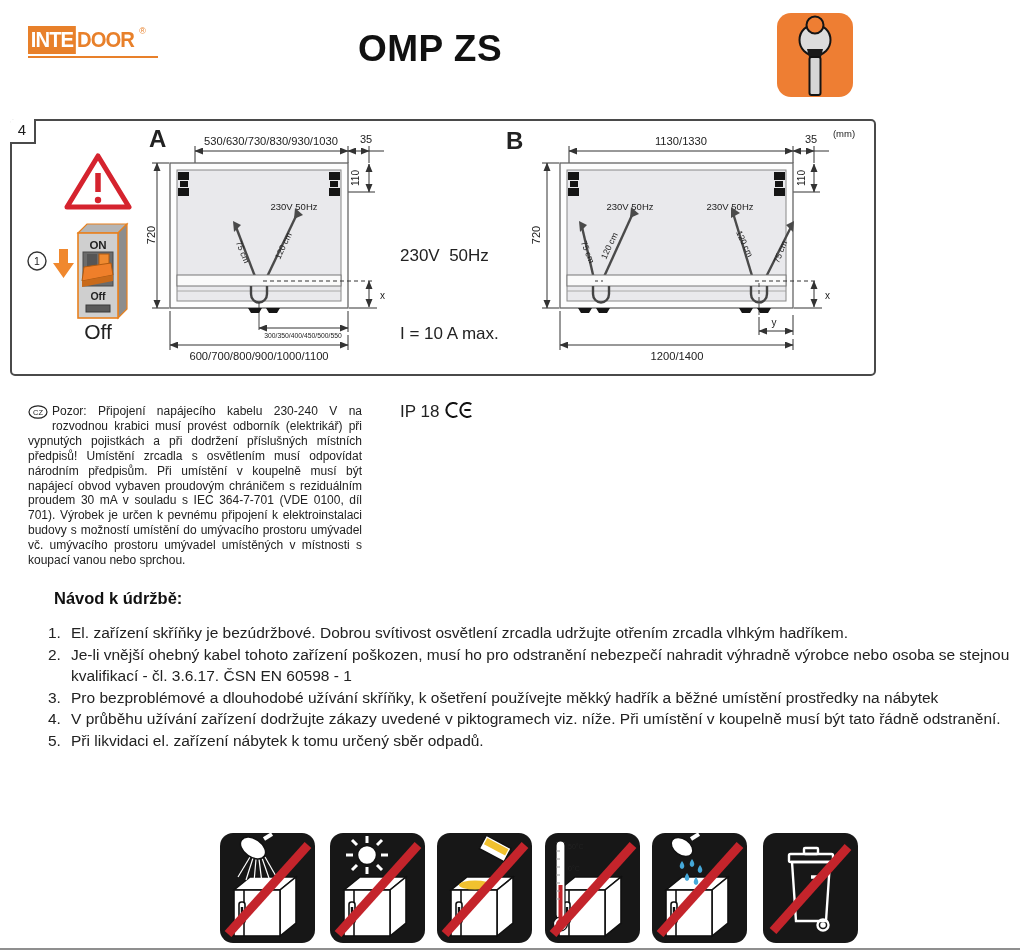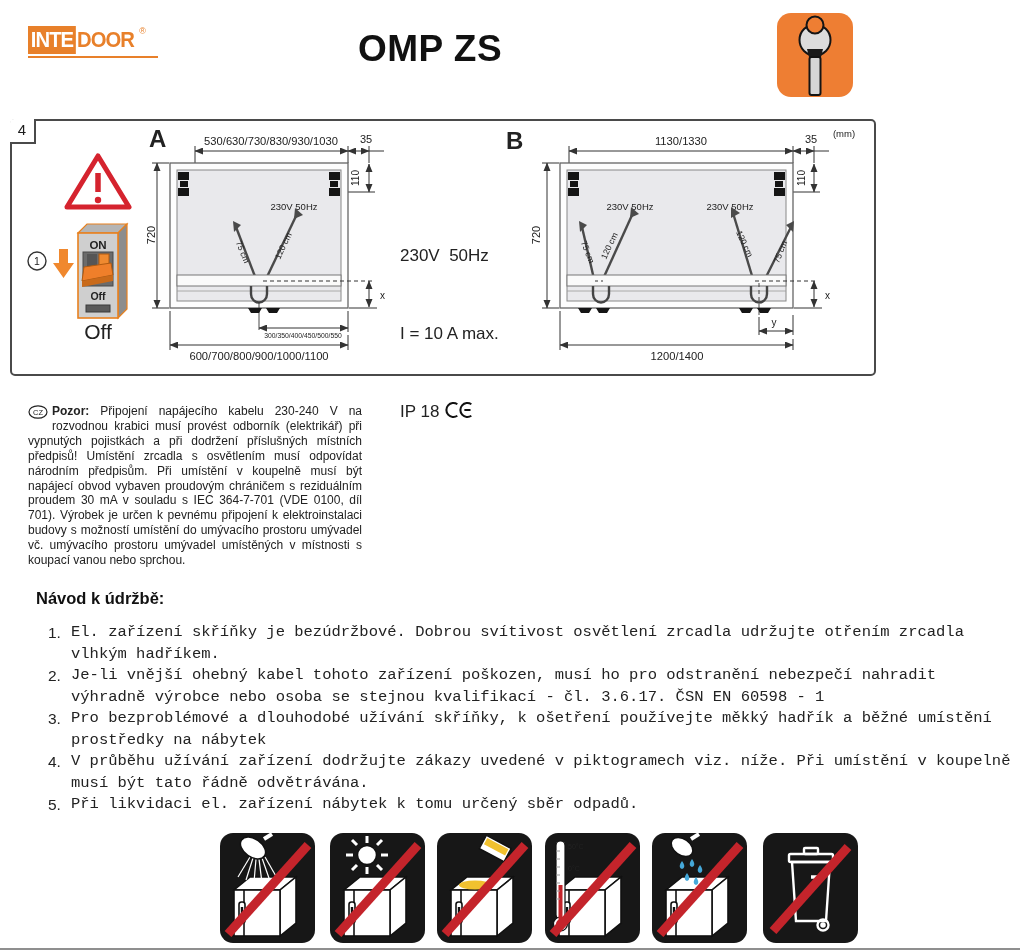--- a/index.html
+++ b/index.html
@@ -20,29 +20,29 @@
 
   
   #panel{left:10px;top:119px;width:862px;height:253px;border:2px solid #4a4a4a;border-radius:5px;background:#fff;}
   #step-box{left:-2px;top:-2px;width:24px;height:23px;border-right:2px solid #4a4a4a;border-bottom:2px solid #4a4a4a;
             background:#fff;text-align:center;font-size:15px;line-height:22px;border-top-left-radius:4px;}
   #specs{left:388px;top:70px;font-size:17px;line-height:26px;white-space:pre;color:#222;}
   #specs .ce{vertical-align:-2px;margin-left:6px;}
 
   
   #warning{left:19px;top:404px;width:334px;font-size:12px;line-height:14.9px;text-align:justify;color:#222;margin-left:9px;}
-  #warning b{font-weight:bold;}
+  #warning b{font-weight:normal;}
   #cz-oval{float:left;margin:1px 4px 0 0;}
 
   
-  #maint-heading{left:36px;top:589px;font-size:16.5px;font-weight:bold;color:#111;}
+  #maint-heading{left:54px;top:589px;font-size:16.5px;font-weight:bold;color:#111;}
   #maint-list{left:48px;top:622px;width:966px;font-size:15.5px;line-height:21.5px;color:#222;}
   .mi{display:flex;}
   .mi .num{width:23px;flex:none;}
-  .mi .txt{flex:1;font-family:Liberation Mono, monospace;}
+  .mi .txt{flex:1;}
 
   svg text{font-family:"Liberation Sans","DejaVu Sans",sans-serif;fill:#222;}
   .bottom-rule{left:0;top:948px;width:1020px;height:2px;background:#8f8f8f;}
 </style>
 </head>
 <body>
 
 <div id="page">
 
   <svg width="0" height="0" style="position:absolute">
@@ -282,21 +282,21 @@
     <div class="mi">
         <span class="num">2.</span>
         <span class="txt">Je-li vnější ohebný kabel tohoto zařízení poškozen, musí ho pro odstranění nebezpečí nahradit výhradně výrobce nebo osoba se stejnou kvalifikací - čl. 3.6.17. ČSN EN 60598 - 1</span>
       </div>
     <div class="mi">
         <span class="num">3.</span>
         <span class="txt">Pro bezproblémové a dlouhodobé užívání skříňky, k ošetření používejte měkký hadřík a běžné umístění prostředky na nábytek</span>
       </div>
     <div class="mi">
         <span class="num">4.</span>
-        <span class="txt">V průběhu užívání zařízení dodržujte zákazy uvedené v piktogramech viz. níže. Při umístění v koupelně musí být tato řádně odvětrávána.</span>
+        <span class="txt">V průběhu užívání zařízení dodržujte zákazy uvedené v piktogramech viz. níže. Při umístění v koupelně musí být tato řádně odstranění.</span>
       </div>
     <div class="mi">
         <span class="num">5.</span>
         <span class="txt">Při likvidaci el. zařízení nábytek k tomu určený sběr odpadů.</span>
       </div>
   </div>
 
   <svg class="abs" style="left:220px;top:833px" width="95" height="110" viewBox="0 0 95 110">
     <rect width="95" height="110" rx="13" fill="#171717"></rect>
     <use href="#cab"></use>

